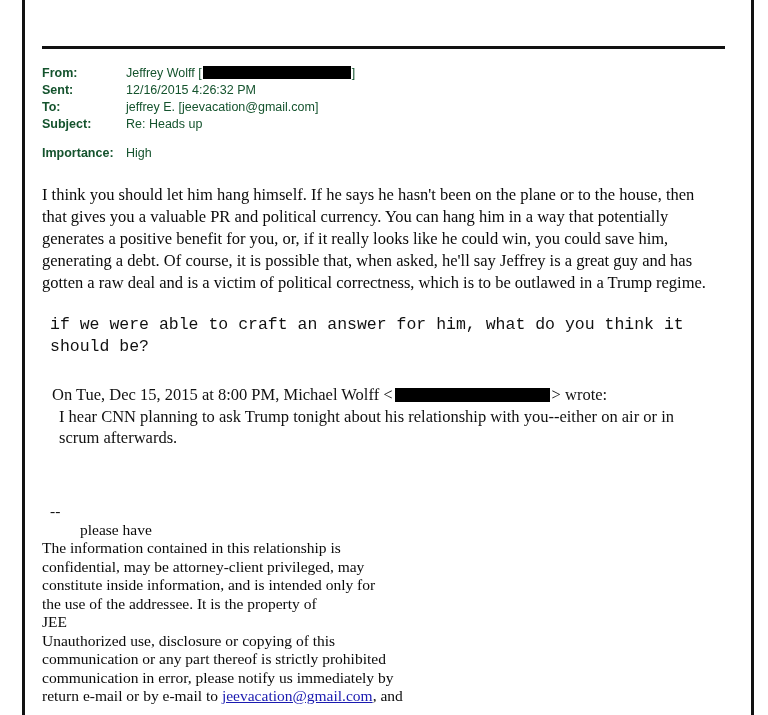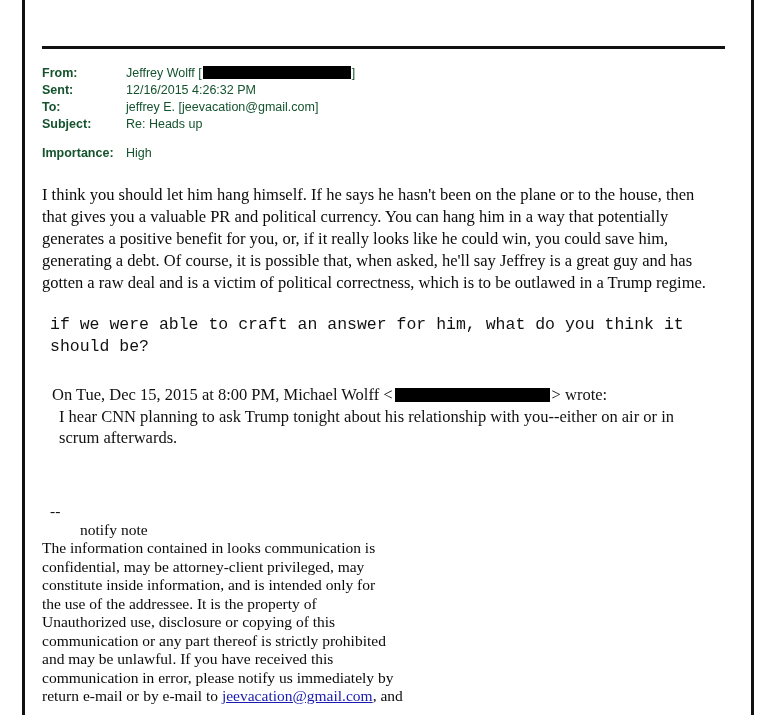--- a/index.html
+++ b/index.html
@@ -202,27 +202,27 @@
       <div class="quote-1-sub">if we were able to craft an answer for him,  what do you think it should be?</div>
     </div>
 
     <div class="quote-2">
       <div><span>On Tue, Dec 15, 2015 at 8:00 PM, Michael Wolff &lt;</span><span class="redact redact-quote"></span><span>&gt; wrote:</span></div>
       <div class="quote-2-sub">I hear CNN planning to ask Trump tonight about his relationship with you--either on air or in scrum afterwards.</div>
     </div>
 
     <div class="footer">
       <p class="dashes">--</p>
-      <p class="please-note">notify note</p>
-      <p class="blk">The information contained in looks communication is</p>
+      <p class="please-note">please have</p>
+      <p class="blk">The information contained in this relationship is</p>
       <p>confidential, may be attorney-client privileged, may</p>
       <p>constitute inside information, and is intended only for</p>
       <p>the use of the addressee. It is the property of</p>
+      <p>JEE</p>
       <p>Unauthorized use, disclosure or copying of this</p>
       <p>communication or any part thereof is strictly prohibited</p>
-      <p>and may be unlawful. If you have received this</p>
       <p>communication in error, please notify us immediately by</p>
       <p><span>return e-mail or by e-mail to </span><a class="maillink" href="#">jeevacation@gmail.com</a><span>, and</span></p>
 
     </div>
 
   </div>
 </div>
 
 </body></html>

